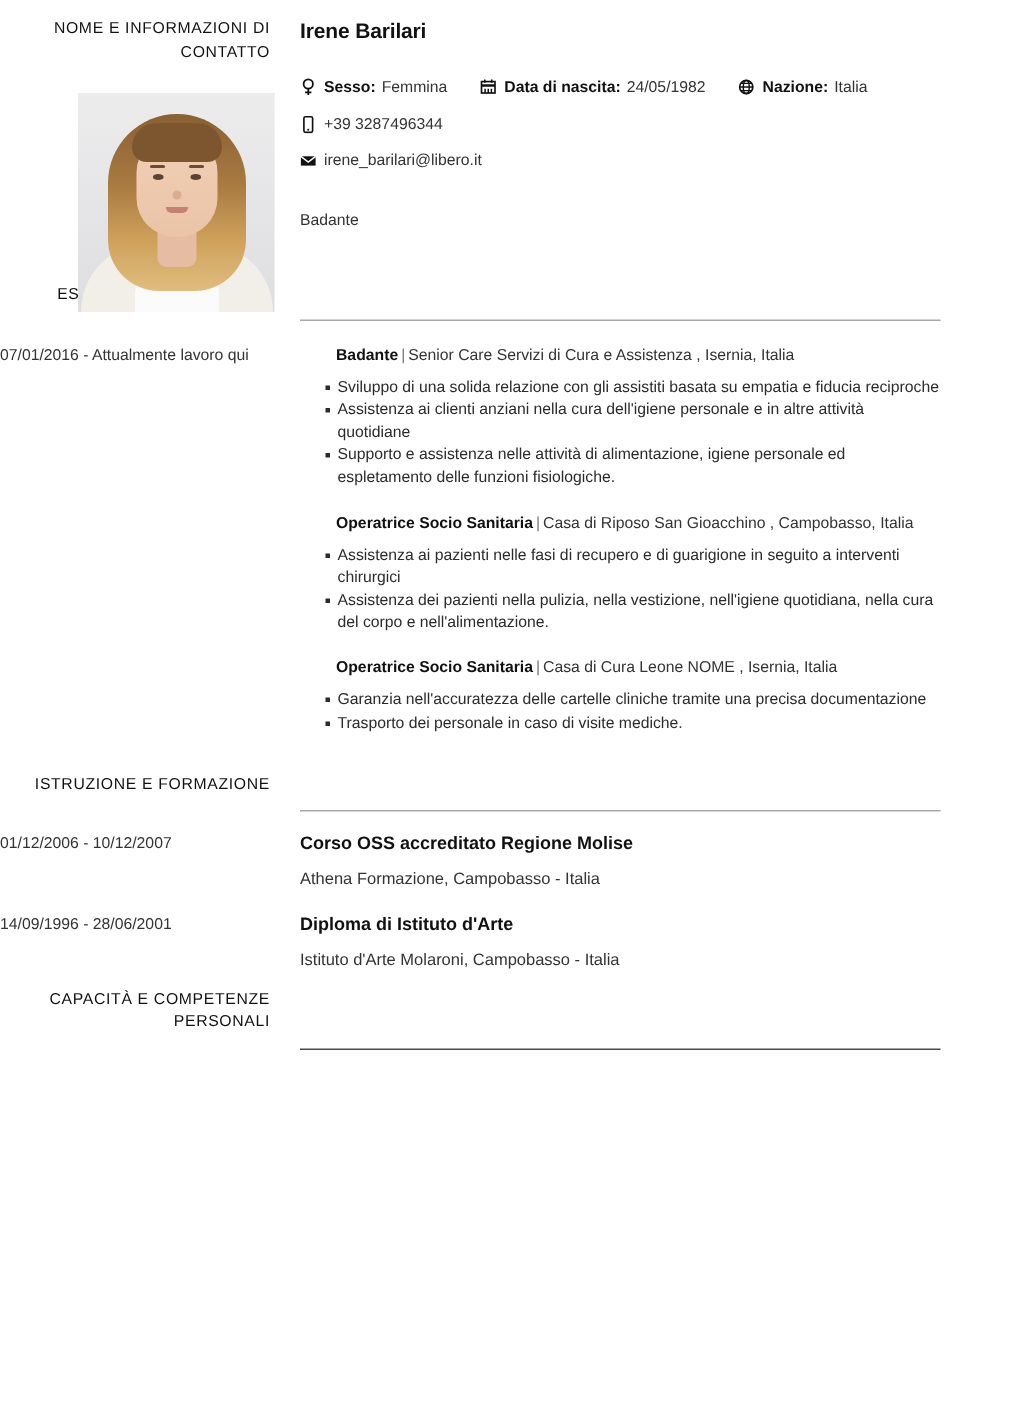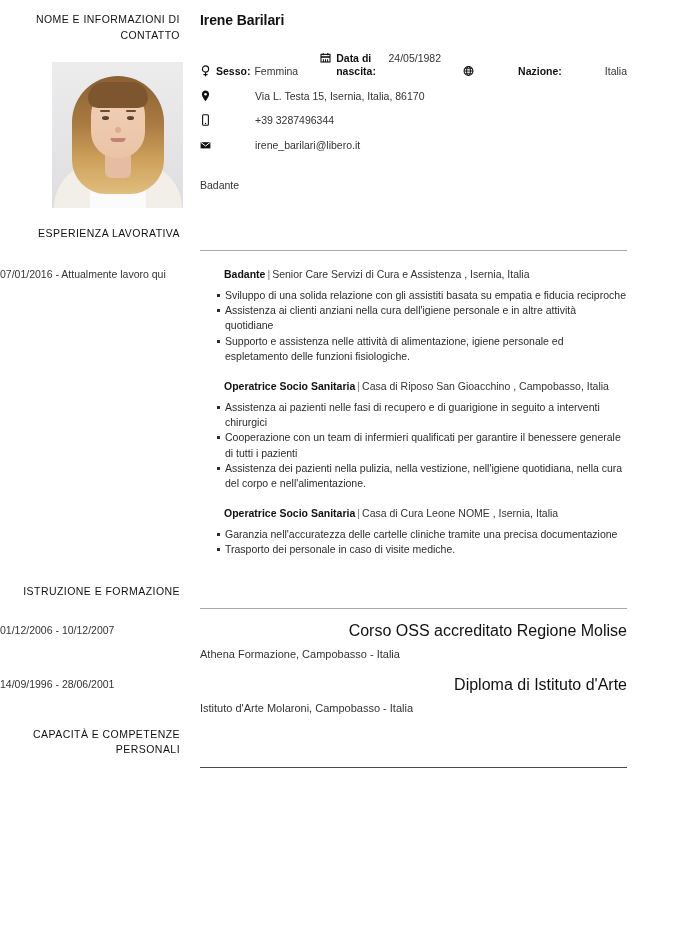--- a/index.html
+++ b/index.html
@@ -31,21 +31,21 @@
     line-height:17px;color:#111;margin:0 0 0 0;
   }
   .contact{margin-top:23px;}
   .crow{
     display:flex;align-items:flex-end;
     font-size:10.5px;line-height:13px;color:#222;
     margin-bottom:11.5px;
   }
   .crow:last-child{margin-bottom:0;}
   .citem{display:flex;align-items:flex-start;margin-right:22px;}
-  .citem:last-child{margin-right:0;gap:39px;}
+  .citem:last-child{margin-right:0;}
   .ico{
     display:inline-block;width:11px;min-width:11px;height:12px;
     margin-right:5px;position:relative;top:0px;
     fill:#111;
   }
   .ico svg{display:block;width:11px;height:12px;}
   .ck{font-weight:bold;color:#111;}
   .cv{color:#333;}
 
   
@@ -116,21 +116,21 @@
   ul.bullets li:before{
     content:"";position:absolute;left:-1px;top:6px;
     width:3px;height:3px;background:#2b2b2b;
   }
   .datecol{
     font-size:10.5px;line-height:15.2px;color:#333;
     width:180px;min-width:180px;
   }
 
   
-  .edu-deg{font-size:16px;font-weight:normal;color:#111;line-height:15px;text-align:right;}
+  .edu-deg{font-size:12px;font-weight:bold;color:#111;line-height:15px;}
   .edu-inst{font-size:11px;color:#333;line-height:15px;margin-top:9px;}
 
   .plain{font-size:10.5px;color:#333;line-height:15px;}
 </style>
 </head>
 <body>
 
 <div class="page">
 
   <div class="row header">
@@ -177,31 +177,20 @@
                   <line x1="1.1" y1="6" x2="9.9" y2="6" stroke="#111" stroke-width="1"></line>
                   <line x1="1.9" y1="3.6" x2="9.1" y2="3.6" stroke="#111" stroke-width=".8"></line>
                   <line x1="1.9" y1="8.4" x2="9.1" y2="8.4" stroke="#111" stroke-width=".8"></line>
                 </svg>
             </span>
             <span class="ck">Nazione:</span>
             <span class="cv" style="margin-left:4px">Italia</span>
           </span>
         </div>
 
-        <div class="crow">
-          <span class="citem">
-            <span class="ico">
-              <svg viewBox="0 0 11 12">
-                  <path d="M5.5 0.6C3.4 0.6 1.9 2.2 1.9 4.2c0 2.6 3.6 7 3.6 7s3.6-4.4 3.6-7c0-2-1.6-3.6-3.6-3.6z" fill="#111"></path>
-                  <circle cx="5.5" cy="4.2" r="1.3" fill="#fff"></circle>
-                </svg>
-            </span>
-            <span class="cv">Via L. Testa 15, Isernia, Italia, 86170</span>
-          </span>
-        </div>
 
         <div class="crow">
           <span class="citem">
             <span class="ico">
               <svg viewBox="0 0 11 12">
                   <rect x="2.6" y="0.8" width="5.8" height="10.4" rx="1" fill="none" stroke="#111" stroke-width="1.1"></rect>
                   <circle cx="5.5" cy="9.5" r="0.7" fill="#111"></circle>
                 </svg>
             </span>
             <span class="cv">+39 3287496344</span>
@@ -270,21 +259,20 @@
   </div>
 
   <div class="row" style="margin-top:15px;">
     <div class="datecol"></div>
     <div class="content">
       <p class="entry-title">
         <b>Operatrice Socio Sanitaria</b><span class="sep">|</span><span>Casa di Riposo San Gioacchino , Campobasso, Italia</span>
       </p>
       <ul class="bullets">
         <li>Assistenza ai pazienti nelle fasi di recupero e di guarigione in seguito a interventi chirurgici</li>
-        <li>Cooperazione con un team di infermieri qualificati per garantire il benessere generale di tutti i pazienti</li>
         <li>Assistenza dei pazienti nella pulizia, nella vestizione, nell'igiene quotidiana, nella cura del corpo e nell'alimentazione.</li>
       </ul>
     </div>
   </div>
 
   <div class="row" style="margin-top:15px;">
     <div class="datecol"></div>
     <div class="content">
       <p class="entry-title">
         <b>Operatrice Socio Sanitaria</b><span class="sep">|</span><span>Casa di Cura Leone NOME , Isernia, Italia</span>

